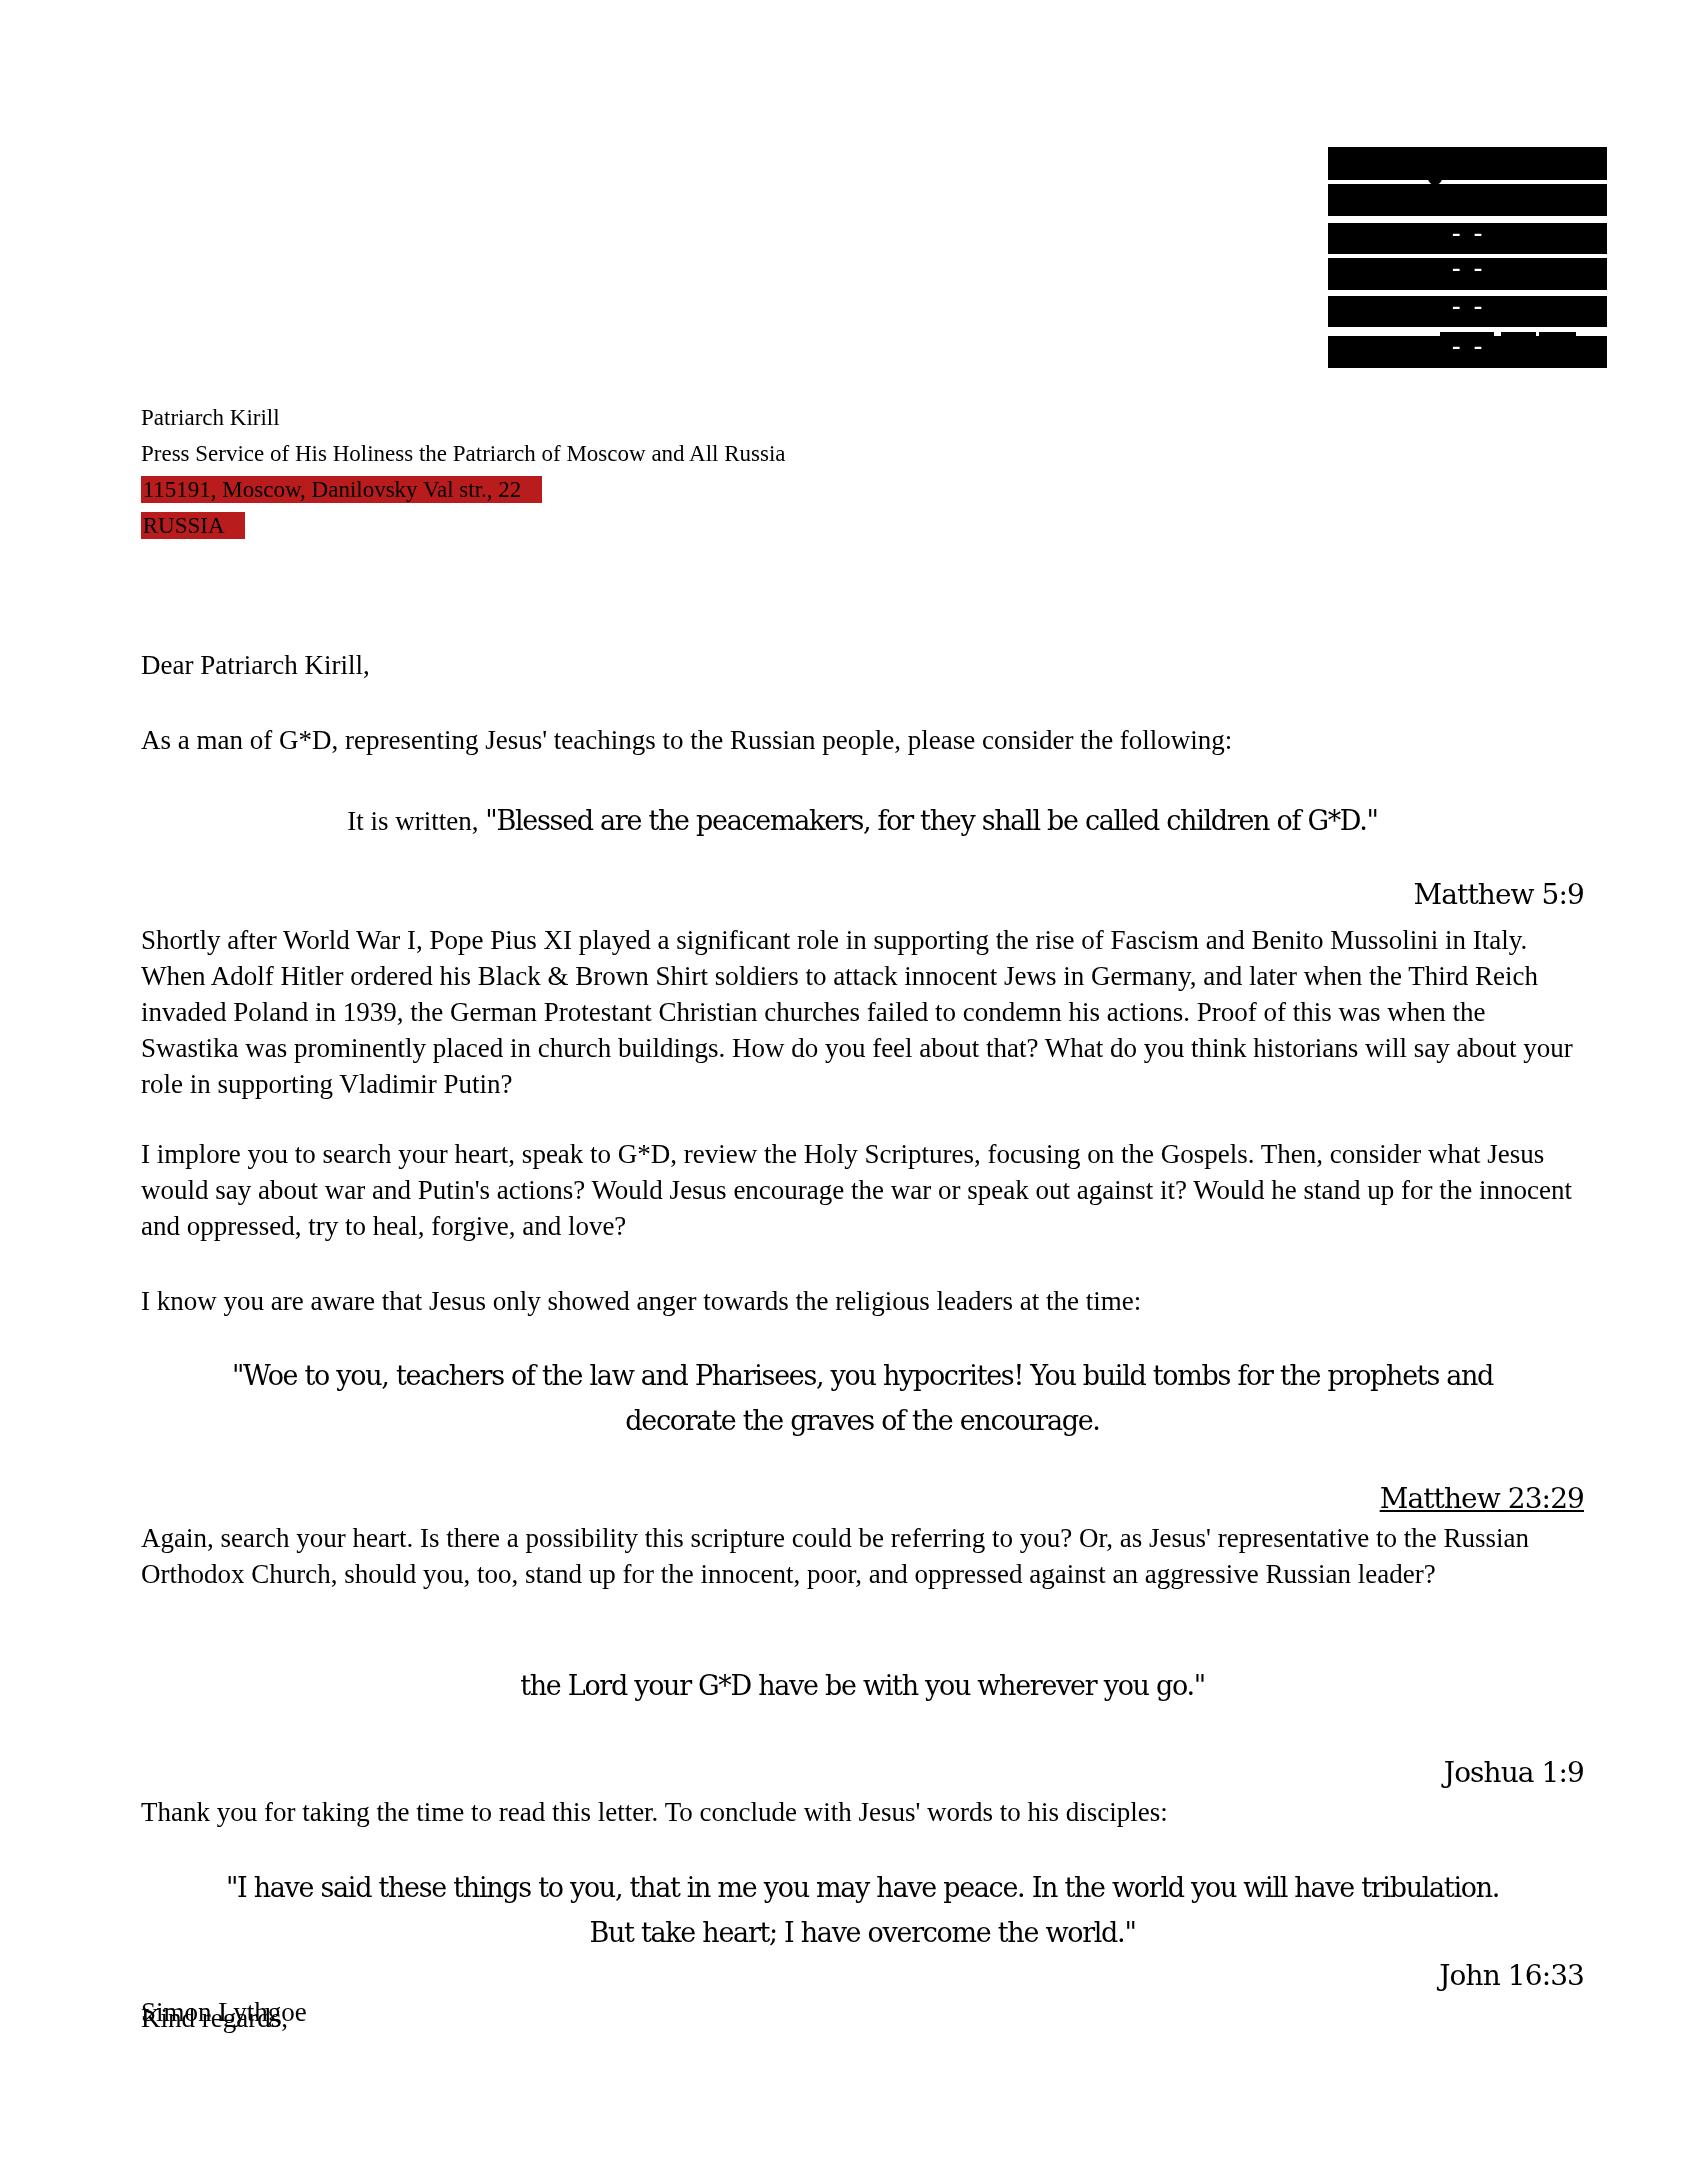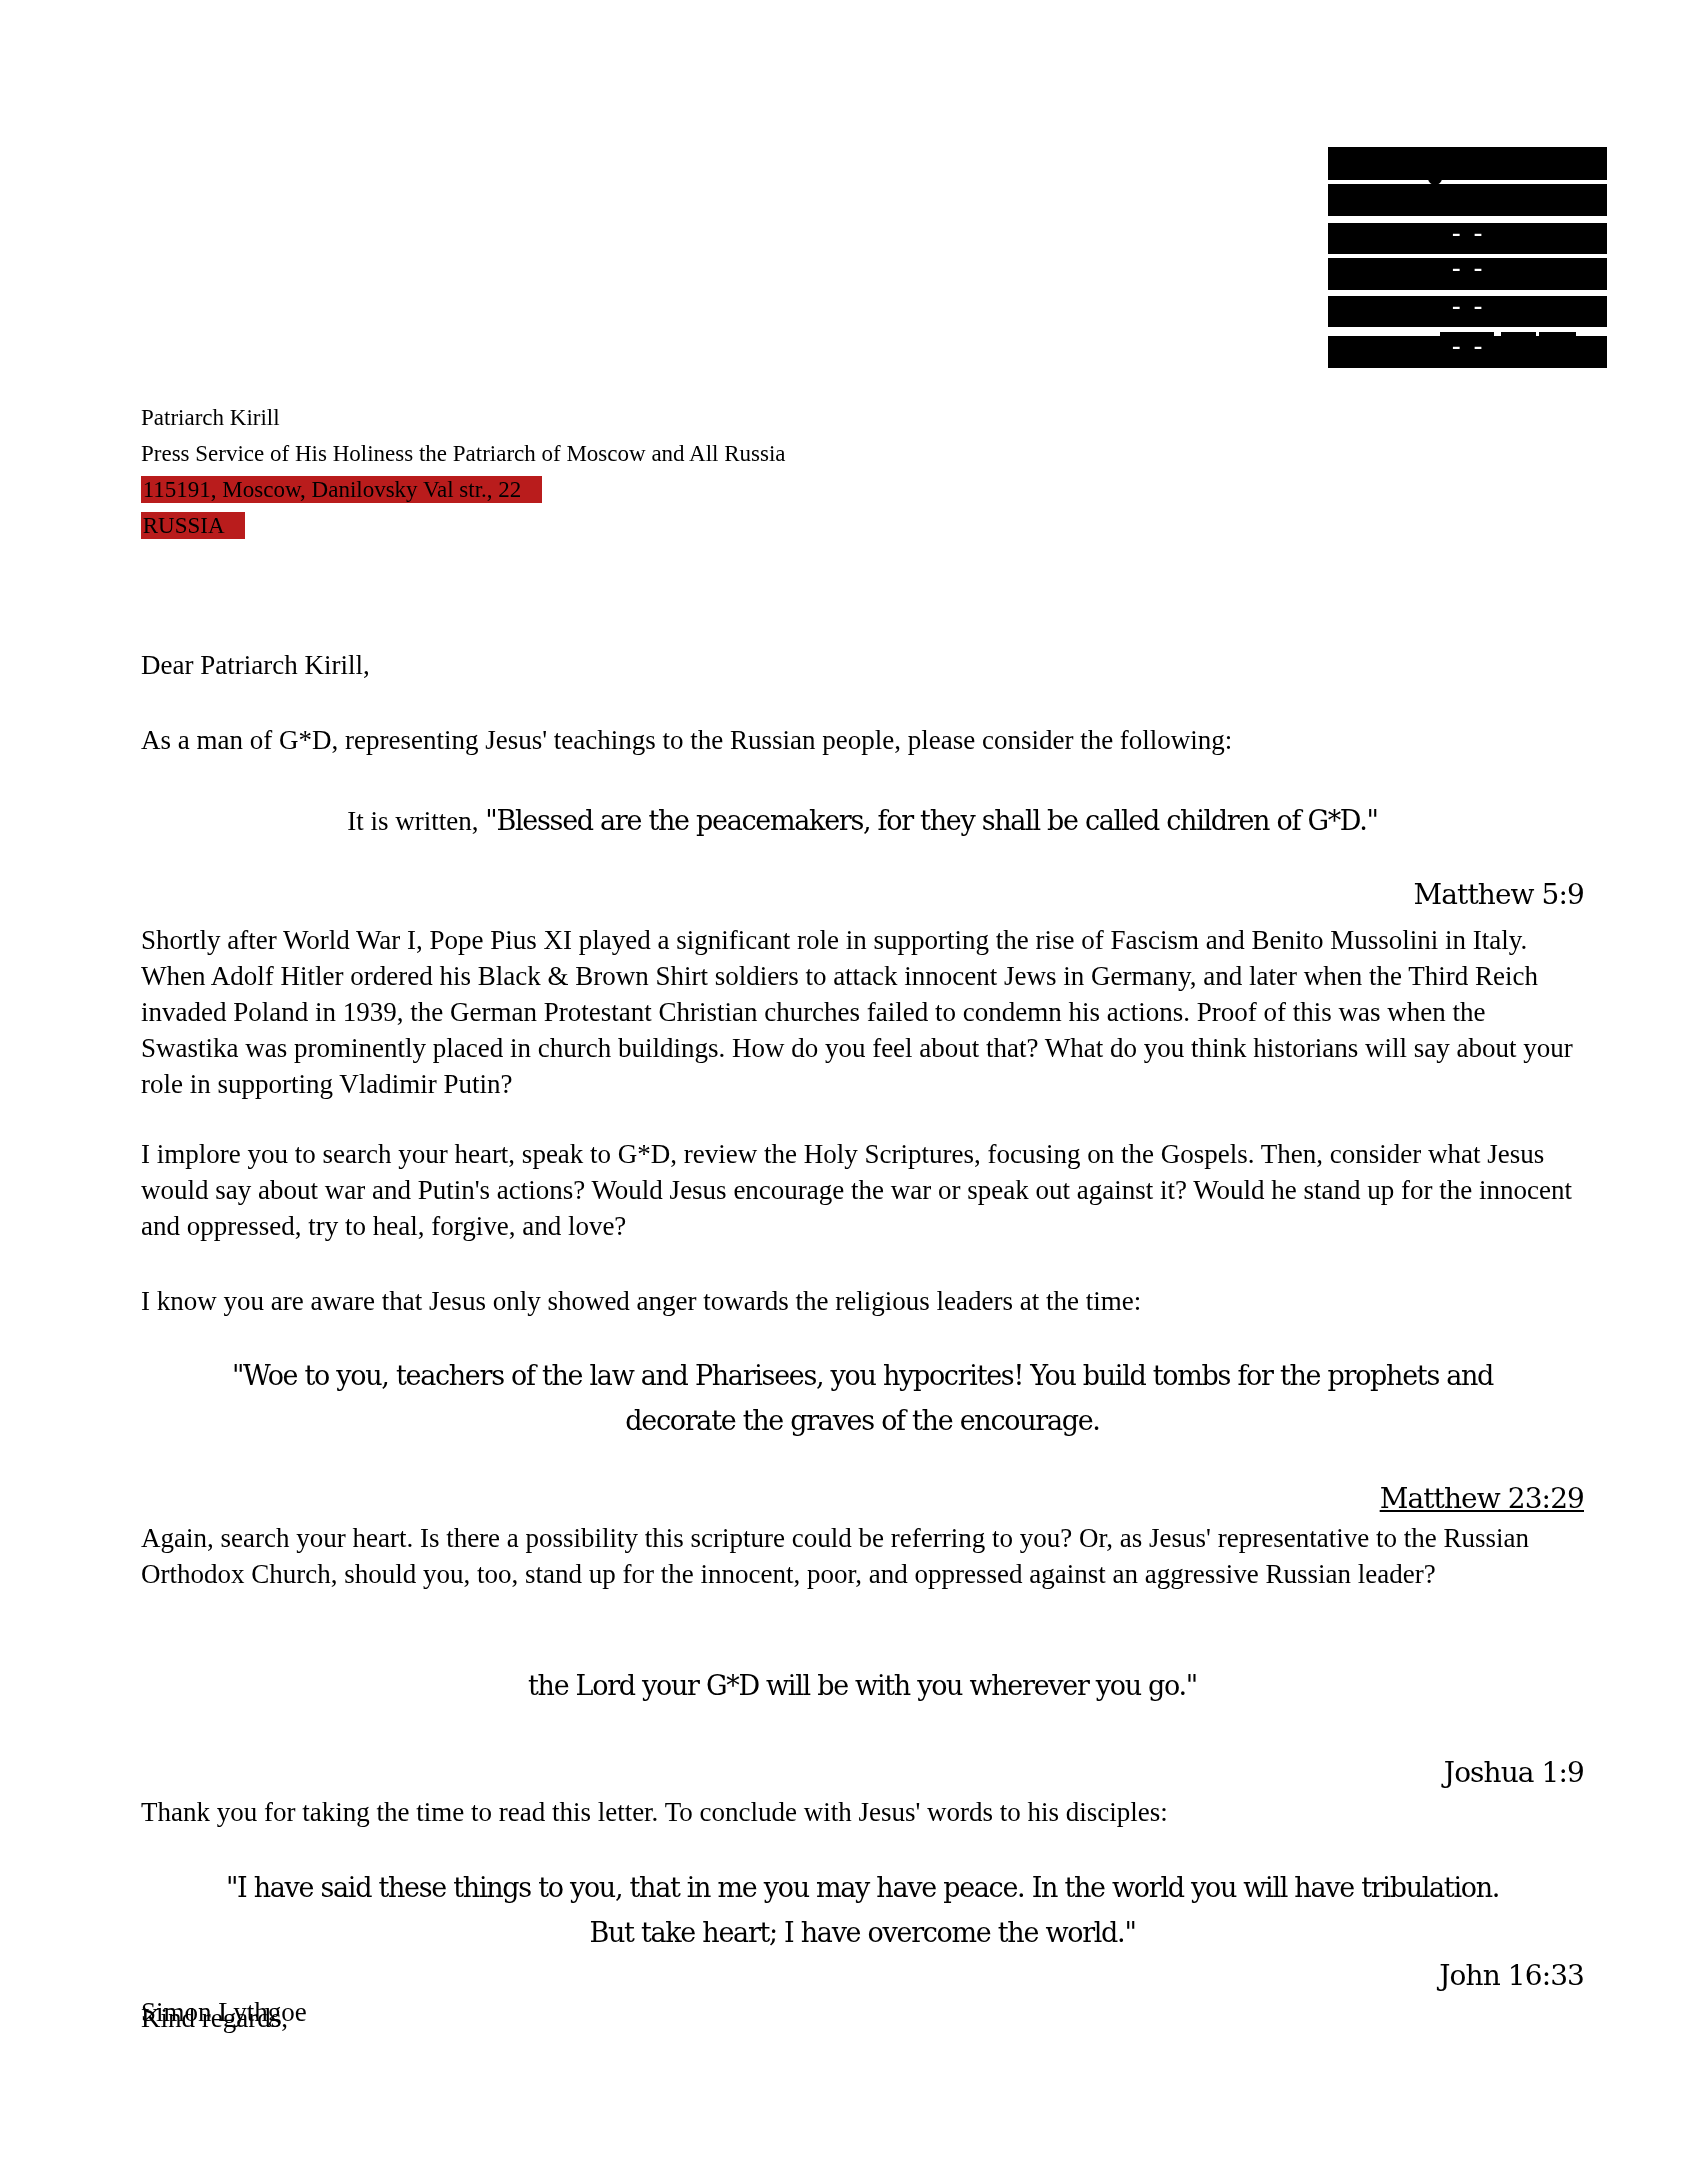--- a/index.html
+++ b/index.html
@@ -105,21 +105,21 @@
 
   <div class="blk" style="top:1353px;">
     <div class="quote-line uncial">"Woe to you, teachers of the law and Pharisees, you hypocrites! You build tombs for the prophets and</div>
     <div class="quote-line uncial">decorate the graves of the encourage.</div>
   </div>
   <div class="blk attribution" style="top:1482px;text-decoration:underline;">Matthew 23:29</div>
 
   <div class="blk body-text" style="top:1520px;">Again, search your heart. Is there a possibility this scripture could be referring to you? Or, as Jesus' representative to the Russian Orthodox Church, should you, too, stand up for the innocent, poor, and oppressed against an aggressive Russian leader?</div>
 
   <div class="blk" style="top:1663px;">
-    <div class="quote-line uncial">the Lord your G*D will be with you wherever you go."</div>
+    <div class="quote-line uncial">the Lord your G*D have be with you wherever you go."</div>
   </div>
   <div class="blk attribution" style="top:1756px;">Joshua 1:9</div>
 
   <div class="blk body-text" style="top:1794px;">Thank you for taking the time to read this letter. To conclude with Jesus' words to his disciples:</div>
 
   <div class="blk" style="top:1865px;">
     <div class="quote-line uncial">"I have said these things to you, that in me you may have peace. In the world you will have tribulation.</div>
     <div class="quote-line uncial">But take heart; I have overcome the world."</div>
   </div>
   <div class="blk attribution" style="top:1959px;">John 16:33</div>

